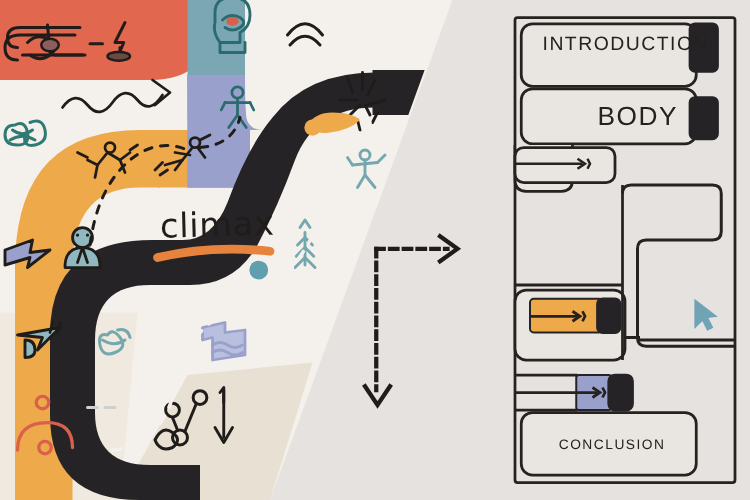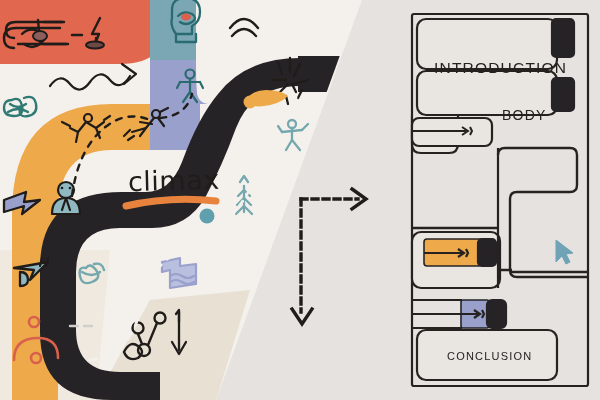--- a/index.html
+++ b/index.html
@@ -11,22 +11,22 @@
   #stage{position:relative;width:600px;height:400px;overflow:hidden;background:#e5e2df;}
   #art{position:absolute;inset:0;width:600px;height:400px;}
   .lbl{
     position:absolute;
     font-family:"Liberation Sans", sans-serif;
     color:#25211f;
     letter-spacing:1.2px;
     white-space:nowrap;
     font-size:15px;
   }
-  #lbl-intro{left:434px;top:27px;font-size:15.5px;margin-top:32px;}
-  #lbl-body{left:502px;top:82px;font-size:14px;margin-top:25px;}
+  #lbl-intro{left:434px;top:27px;font-size:15.5px;}
+  #lbl-body{left:478px;top:82px;font-size:21px;}
   #lbl-concl{left:447px;top:350px;font-size:11px;}
   #lbl-climax{
     left:128px;top:165px;
     font-family:"DejaVu Sans", sans-serif;
     font-size:27px;
     color:#1f1c1a;
     letter-spacing:0.5px;
     transform:rotate(-1.5deg);
   }
 </style>

